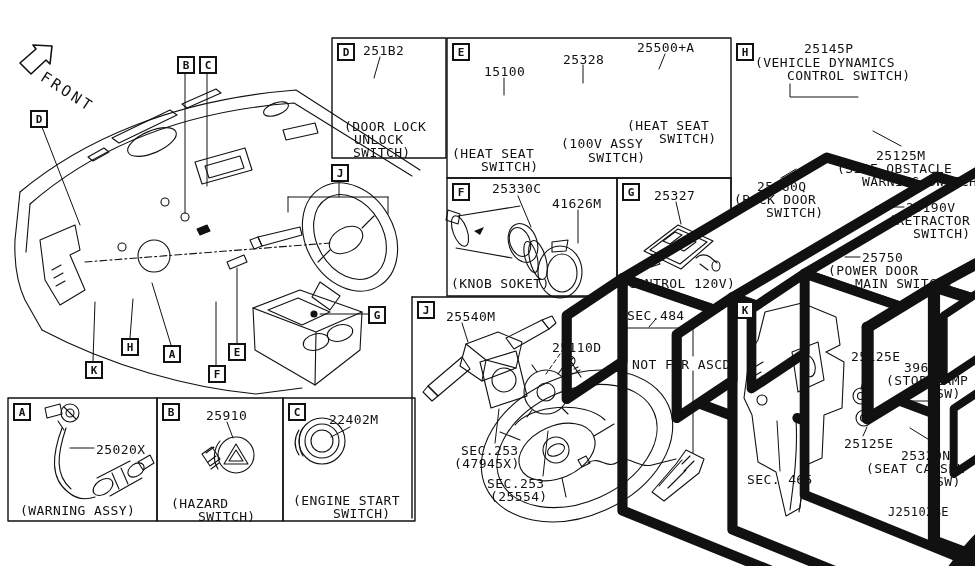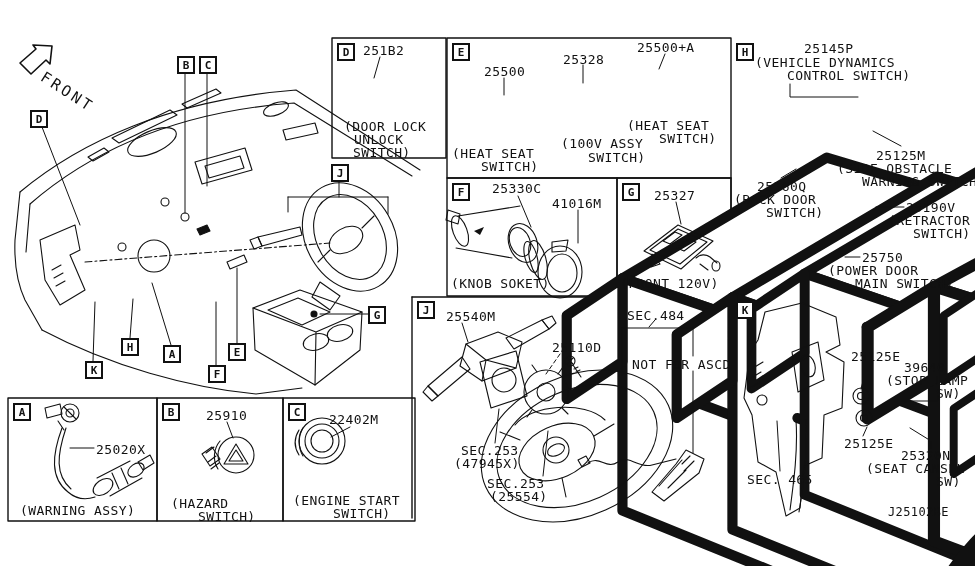--- a/index.html
+++ b/index.html
@@ -345,36 +345,36 @@
     </div>
 <div class="lb" style="left:288px;top:403px">
       <span>C</span>
     </div>
 
 <span class="t" style="left:363px;top:44px">251B2</span>
 <span class="t" style="left:344px;top:120px">(DOOR LOCK</span>
 <span class="t" style="left:354px;top:133px">UNLOCK</span>
 <span class="t" style="left:353px;top:146px">SWITCH)</span>
 
-<span class="t" style="left:484px;top:65px">25500</span>
+<span class="t" style="left:484px;top:65px">15100</span>
 <span class="t" style="left:452px;top:147px">(HEAT SEAT</span>
 <span class="t" style="left:481px;top:160px">SWITCH)</span>
 <span class="t" style="left:563px;top:53px">25328</span>
 <span class="t" style="left:561px;top:137px">(100V ASSY</span>
 <span class="t" style="left:588px;top:151px">SWITCH)</span>
 <span class="t" style="left:637px;top:41px">25500+A</span>
 <span class="t" style="left:627px;top:119px">(HEAT SEAT</span>
 <span class="t" style="left:659px;top:132px">SWITCH)</span>
 
 <span class="t" style="left:492px;top:182px">25330C</span>
-<span class="t" style="left:552px;top:197px">41016M</span>
+<span class="t" style="left:552px;top:197px">41626M</span>
 <span class="t" style="left:451px;top:277px">(KNOB SOKET)</span>
 
 <span class="t" style="left:654px;top:189px">25327</span>
-<span class="t" style="left:620px;top:277px">(FRONT 120V)</span>
+<span class="t" style="left:620px;top:277px">(CONTROL 120V)</span>
 
 <span class="t" style="left:804px;top:42px">25145P</span>
 <span class="t" style="left:755px;top:56px">(VEHICLE DYNAMICS</span>
 <span class="t" style="left:787px;top:69px">CONTROL SWITCH)</span>
 <span class="t" style="left:876px;top:149px">25125M</span>
 <span class="t" style="left:837px;top:162px">(SIDE OBSTACLE</span>
 <span class="t" style="left:862px;top:175px">WARNING SWITCH)</span>
 <span class="t" style="left:757px;top:180px">25360Q</span>
 <span class="t" style="left:734px;top:193px">(BACK DOOR</span>
 <span class="t" style="left:766px;top:206px">SWITCH)</span>

